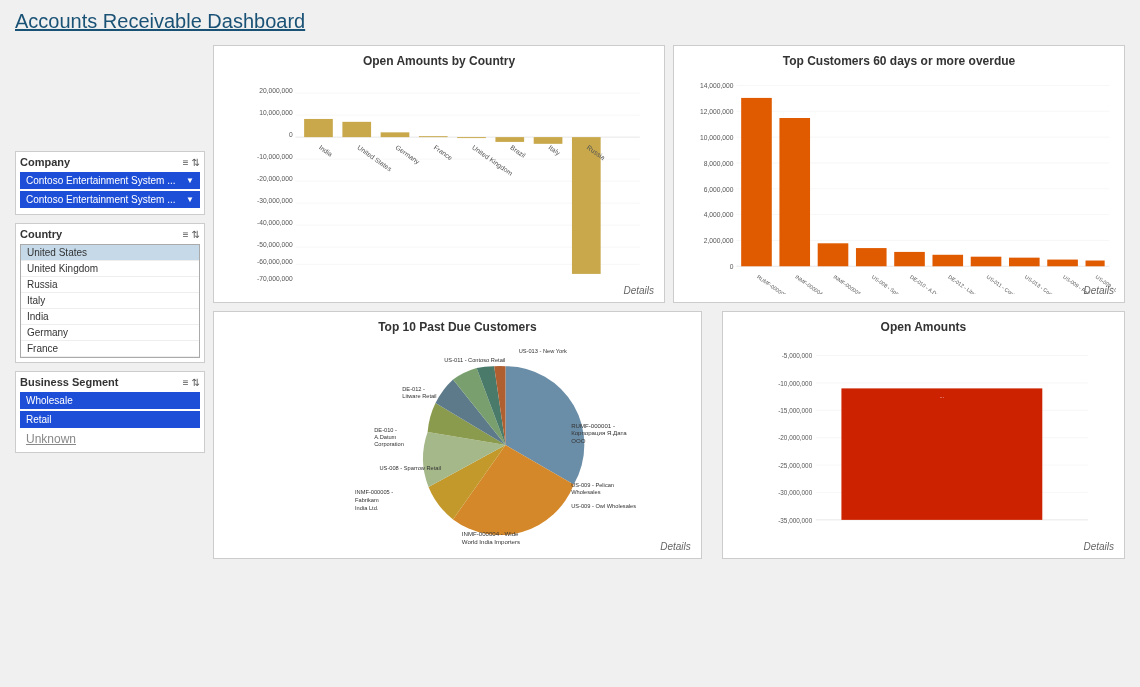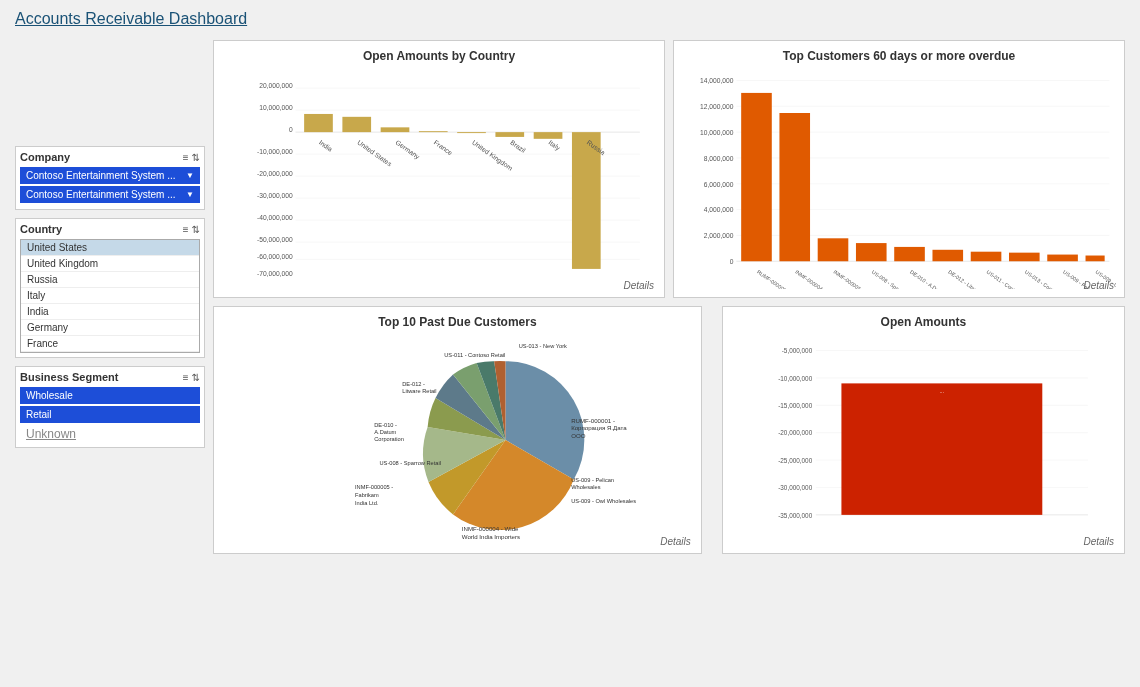--- a/index.html
+++ b/index.html
@@ -10,21 +10,21 @@
       min-height: 687px;
       font-size: 11px;
       color: #333;
     }
     .page-container {
       background: #f0f0f0;
       padding: 10px 15px;
       width: 1140px;
     }
     .page-title {
-      font-size: 16px;
+      font-size: 20px;
       color: #1a5276;
       text-decoration: underline;
       margin-bottom: 12px;
       font-weight: normal;
     }
     .main-layout {
       display: flex;
       gap: 8px;
       align-items: center;
     }

